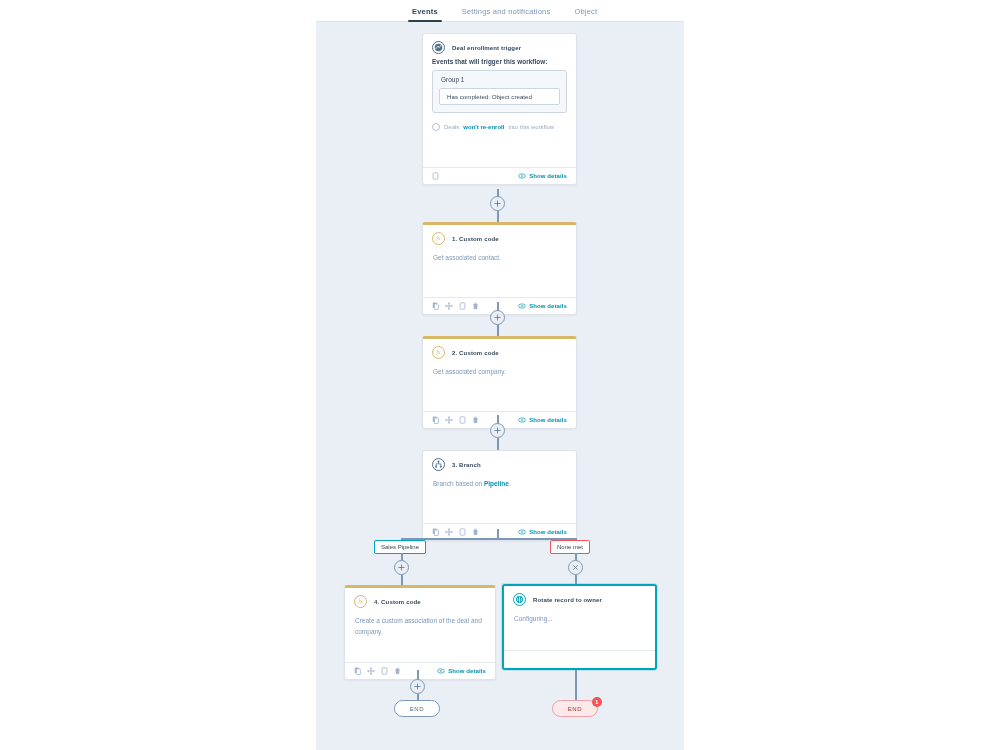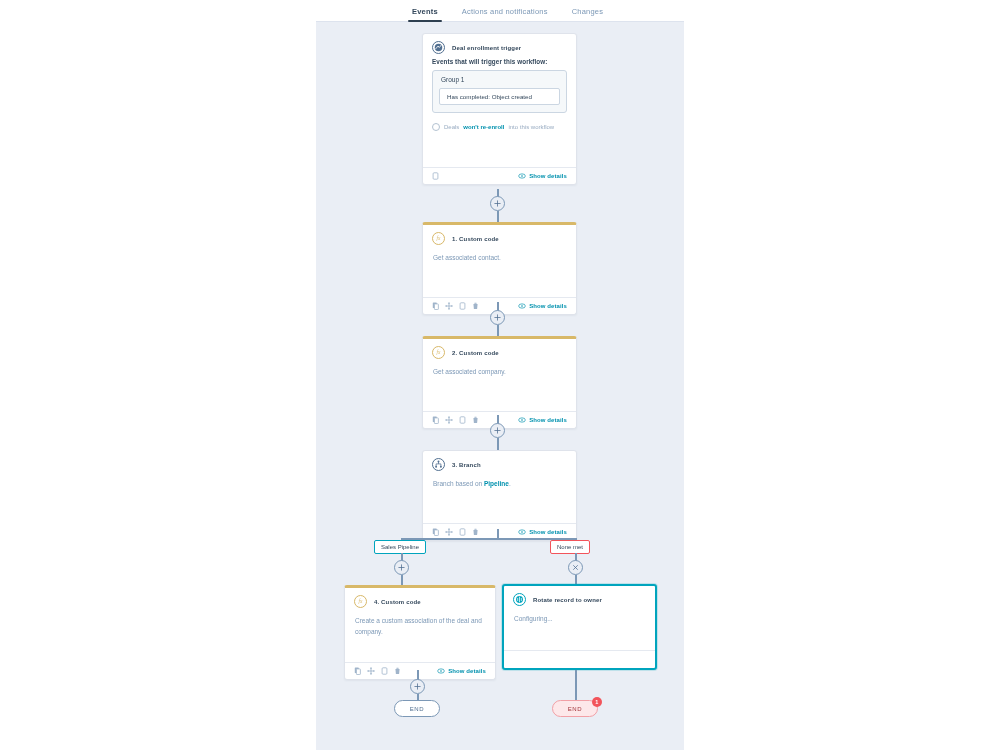--- a/index.html
+++ b/index.html
@@ -135,22 +135,22 @@
   }
 </style>
 </head>
 <body>
 
 <div id="root">
 
   <div class="tabbar">
     <div class="tabs">
       <div class="tab active">Events</div>
-      <div class="tab inactive">Actions and notifications</div>
-      <div class="tab inactive">Changes</div>
+      <div class="tab inactive">Settings and notifications</div>
+      <div class="tab inactive">Object</div>
     </div>
   </div>
 
   <div class="canvas">
 
     <div class="card" style="left:106px;top:11px;width:155px;">
       <div class="card-head">
         <span class="card-ico ico-trigger">
           <svg width="9" height="9" viewBox="0 0 12 12">
             <circle cx="6" cy="6" r="5" fill="#516f90"></circle>

